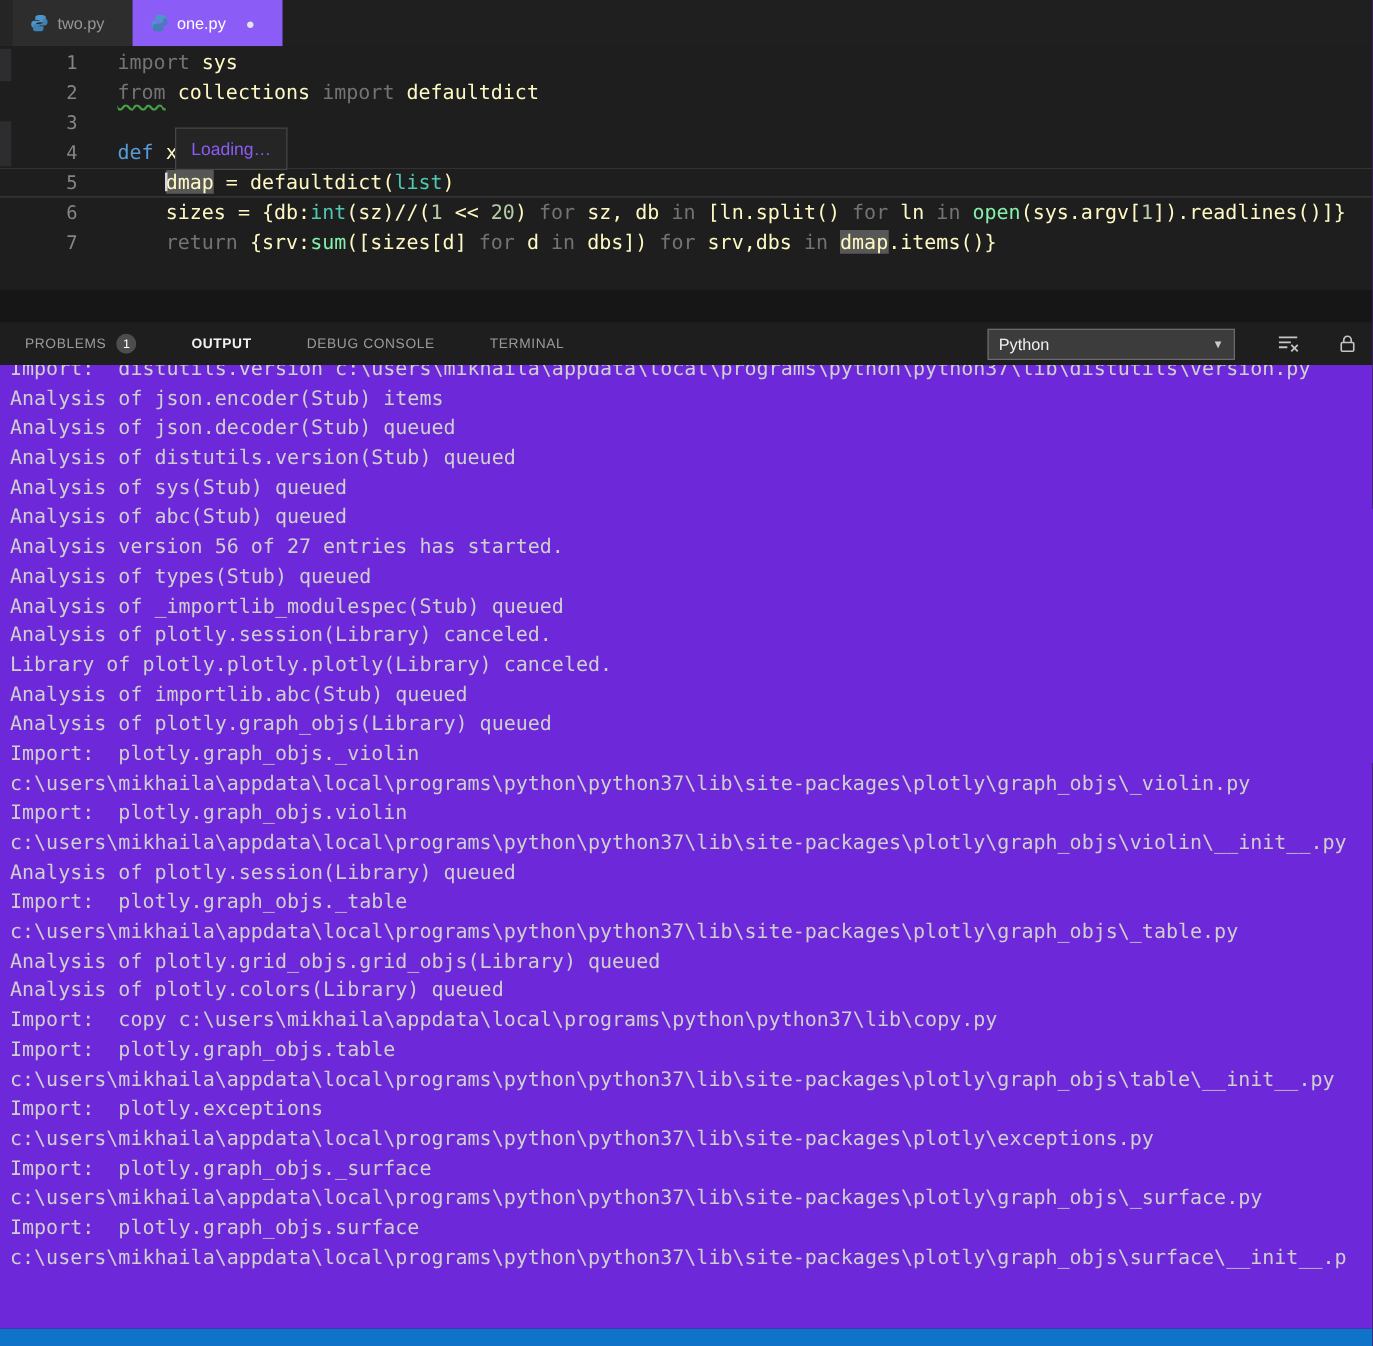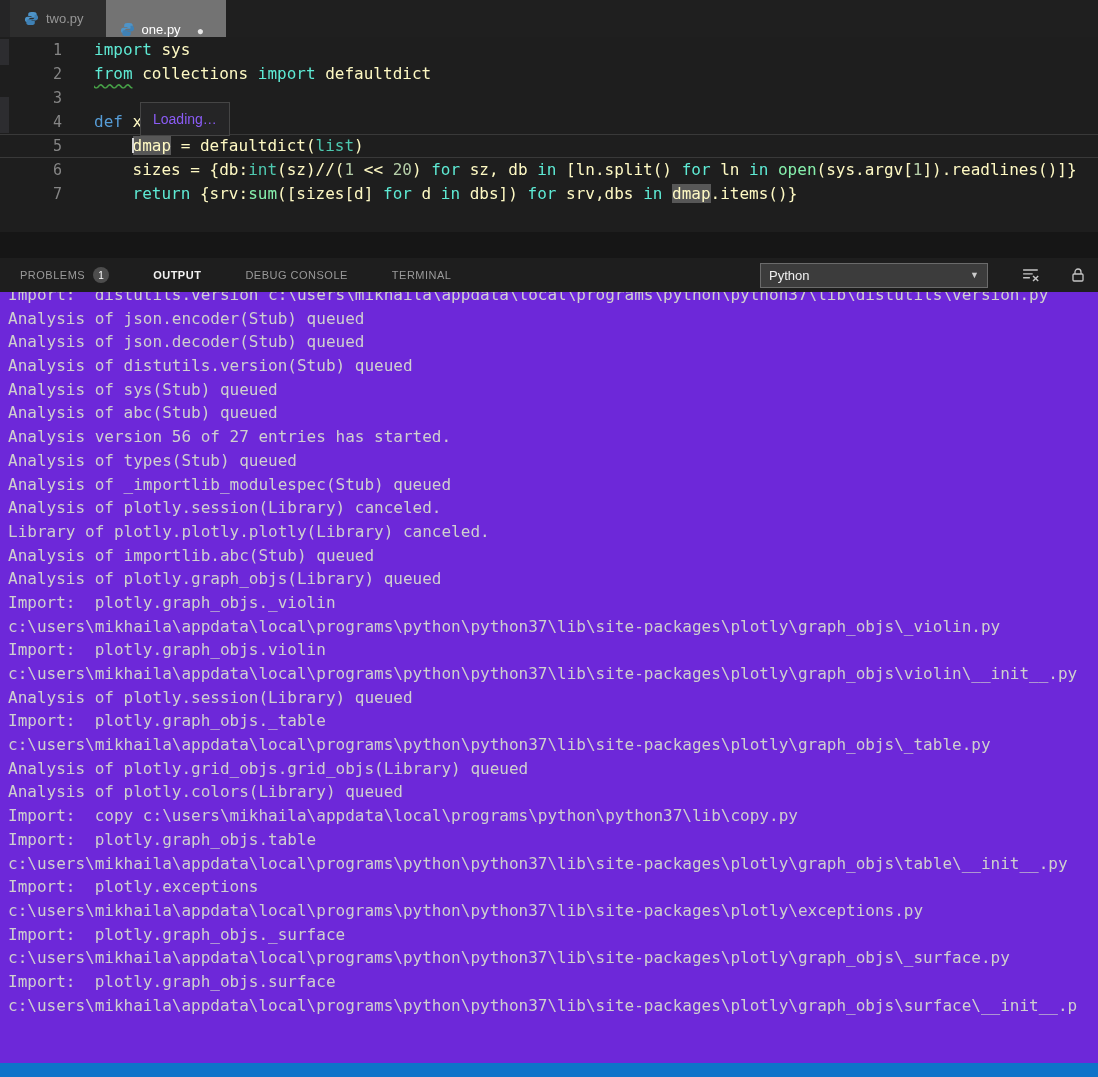--- a/index.html
+++ b/index.html
@@ -5,36 +5,36 @@
   * { box-sizing: border-box; margin: 0; padding: 0; }
   html,body { width:1098px; height:1077px; overflow:hidden; background:#1e1e1e;
               font-family:"Liberation Sans", sans-serif; }
   .app { width:1098px; height:1077px; display:flex; flex-direction:column; background:#1e1e1e; }
 
   
   .tabbar { height:37px; flex:none; display:flex; background:#1f1f1f; }
   .rail-notch { width:10px; flex:none; background:#252526; }
   .tab { display:flex; align-items:center; padding:0 22px 0 14px; font-size:13px;
          color:#969696; background:#2d2d2d; cursor:pointer; }
-  .tab.active { background:#737373; color:#ffffff;align-items:flex-end; }
+  .tab.active { background:#8b5cf6; color:#ffffff; }
   .py-icon { margin-right:7px; display:flex; }
   .dot { margin-left:16px; color:#e6e6e6; font-size:12px; line-height:1; }
 
   
   .editor { height:195px; flex:none; position:relative; background:#1e1e1e; padding-top:1px; }
   .rail-block { position:absolute; left:0; width:9px; background:#2d2d30; }
   .rail-block.b1 { top:2px; height:26px; }
   .rail-block.b2 { top:60px; height:36px; }
   .code-line { display:flex; height:24px; line-height:24px;
                font-family:"DejaVu Sans Mono", monospace; font-size:16px; }
   .code-line.current { box-shadow: inset 0 1px 0 rgba(255,255,255,.12), inset 0 -1px 0 rgba(255,255,255,.12); }
   .line-num { width:62px; flex:none; text-align:right; color:#858585; font-size:15px; }
   .code-text { white-space:pre; padding-left:32px; }
   .tok.pl    { color:#fef9c3; }
-  .tok.kw    { color:#5eead4; }
+  .tok.kw    { color:#737373; }
   .tok.kwdef { color:#569cd6; }
   .tok.type  { color:#4ec9b0; }
   .tok.num   { color:#b5cea8; }
   .tok.fn    { color:#86efac; }
   .tok.hl    { background:#575757; }
   .tok.caret { position:relative; }
   .tok.caret::before { content:""; position:absolute; left:-1px; top:2px; bottom:2px;
                        width:2px; background:#d7d7d7; }
   .tok.sq { text-decoration-line:underline; text-decoration-style:wavy;
             text-decoration-color:#46a046; text-underline-offset:4px; }
@@ -48,21 +48,21 @@
   
   .panel-header { height:34px; flex:none; display:flex; align-items:center;
                   background:#1e1e1e; padding:0 12px 0 20px;gap:16px; }
   .ptab { display:flex; align-items:center; margin-right:28px; cursor:pointer; }
   .ptab-label { font-size:11px; letter-spacing:.5px; color:#9a9a9a; }
   .ptab.active .ptab-label { color:#f2f2f2; font-weight:bold; }
   .badge { background:#4d4d4d; color:#ffffff; border-radius:50%; width:16px; height:16px;
            font-size:10px; display:flex; align-items:center; justify-content:center;
            margin-left:8px; }
   .spacer { flex:1; }
-  .channel-select { width:228px; height:25px; background:#3c3c3c; border:1px solid #6b6b6b;
+  .channel-select { width:198px; height:25px; background:#3c3c3c; border:1px solid #6b6b6b;
                     color:#f0f0f0; font-size:13px; display:flex; align-items:center;
                     padding:0 8px; margin-right:18px; cursor:pointer; }
   .channel-select .arrow { margin-left:auto; font-size:9px; color:#cccccc; }
   .panel-icon { margin-right:14px; display:flex; cursor:pointer; }
   .panel-icon:last-child { margin-right:0; }
 
   .output-log { flex:1; overflow:hidden; background:#6d28d9; padding-left:8px;
                 font-family:"DejaVu Sans Mono", monospace; font-size:16px; color:#cfcfcf; }
   .out-line { height:23.7px; line-height:23.7px; white-space:pre; }
   .out-line:first-child { margin-top:-9px; }
@@ -163,21 +163,21 @@
     <span class="panel-icon">
       <svg width="16" height="16" viewBox="0 0 16 16" fill="none" stroke="#c5c5c5" stroke-width="1.3">
         <rect x="3" y="7" width="10" height="7" rx="1"></rect>
         <path d="M5 7V5a3 3 0 0 1 6 0v2"></path>
       </svg>
     </span>
   </div>
 
   <div class="output-log">
       <div class="out-line">Import:  distutils.version c:\users\mikhaila\appdata\local\programs\python\python37\lib\distutils\version.py</div>
-      <div class="out-line">Analysis of json.encoder(Stub) queued</div>
+      <div class="out-line">Analysis of json.encoder(Stub) items</div>
       <div class="out-line">Analysis of json.decoder(Stub) queued</div>
       <div class="out-line">Analysis of distutils.version(Stub) queued</div>
       <div class="out-line">Analysis of sys(Stub) queued</div>
       <div class="out-line">Analysis of abc(Stub) queued</div>
       <div class="out-line">Analysis version 56 of 27 entries has started.</div>
       <div class="out-line">Analysis of types(Stub) queued</div>
       <div class="out-line">Analysis of _importlib_modulespec(Stub) queued</div>
       <div class="out-line">Analysis of plotly.session(Library) canceled.</div>
       <div class="out-line">Library of plotly.plotly.plotly(Library) canceled.</div>
       <div class="out-line">Analysis of importlib.abc(Stub) queued</div>

